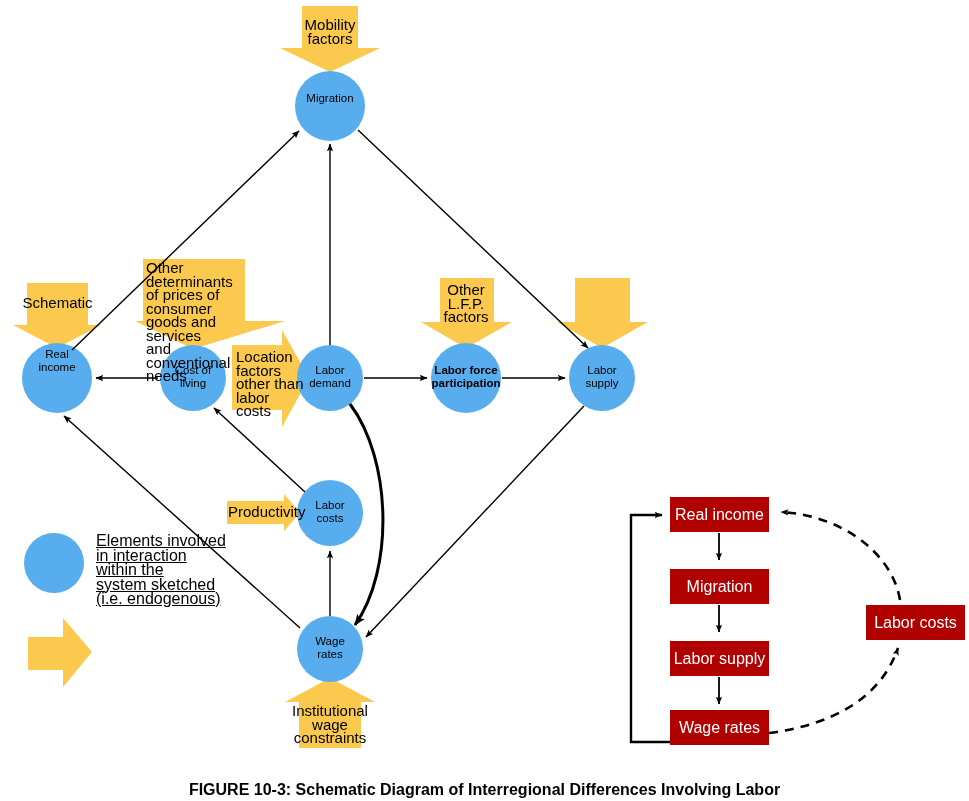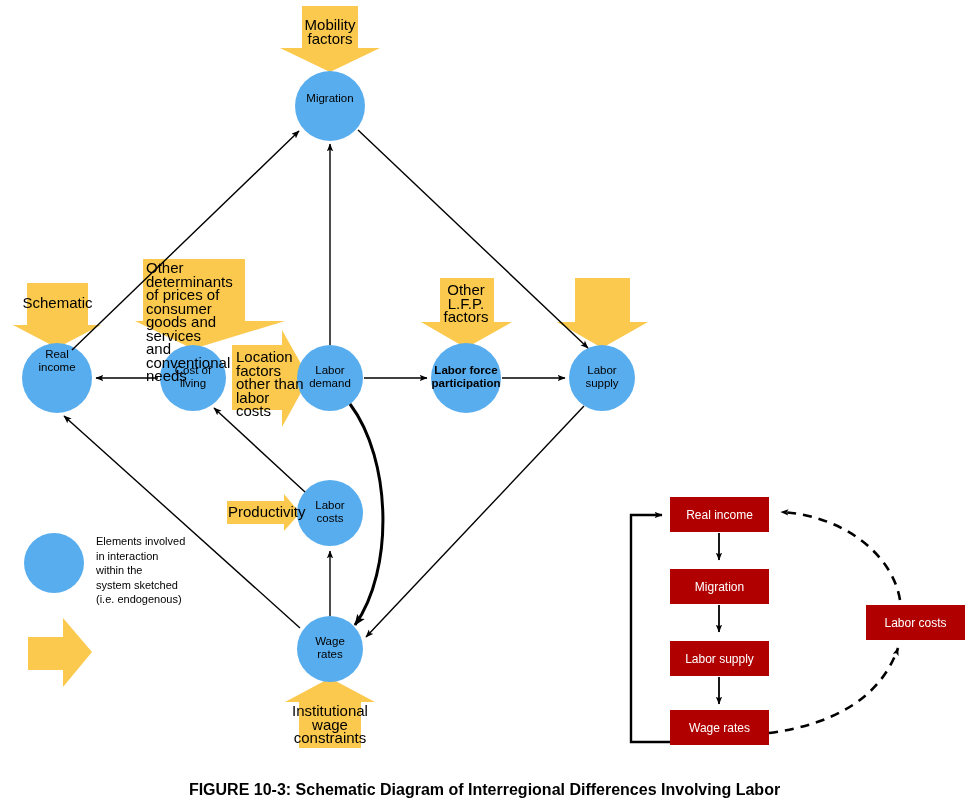--- a/index.html
+++ b/index.html
@@ -4,23 +4,23 @@
 <style>
   html,body{margin:0;padding:0;background:#ffffff;}
   body{width:969px;height:801px;position:relative;overflow:hidden;
        font-family:"Liberation Sans","DejaVu Sans",sans-serif;}
   #stage{position:absolute;left:0;top:0;width:969px;height:801px;}
   svg.layer{position:absolute;left:0;top:0;width:969px;height:801px;}
   .node-label,.box-label,.arrow-label,.legend-text,.caption{
       position:absolute; text-align:center; color:#000;
       -webkit-font-smoothing:none; pointer-events:none;}
   .node-label{font-size:11.5px;line-height:13px;font-weight:400;}
-  .box-label{font-size:12px;line-height:14px;color:#ffffff;}
+  .box-label{font-size:16px;line-height:14px;color:#ffffff;}
   .arrow-label{font-size:15px;line-height:13.5px;}
-  .legend-text{font-size:11px;line-height:14.5px;text-align:left;}
+  .legend-text{font-size:16px;line-height:14.5px;text-align:left;text-decoration:underline;}
   .caption{font-size:16px;font-weight:bold;text-align:center;width:969px;left:0;}
   .ctr{display:flex;align-items:center;justify-content:center;height:100%;}
 </style>
 </head>
 <body>
 
 <div id="stage">
 
   <svg class="layer" viewBox="0 0 969 801" xmlns="http://www.w3.org/2000/svg">
     <defs>

